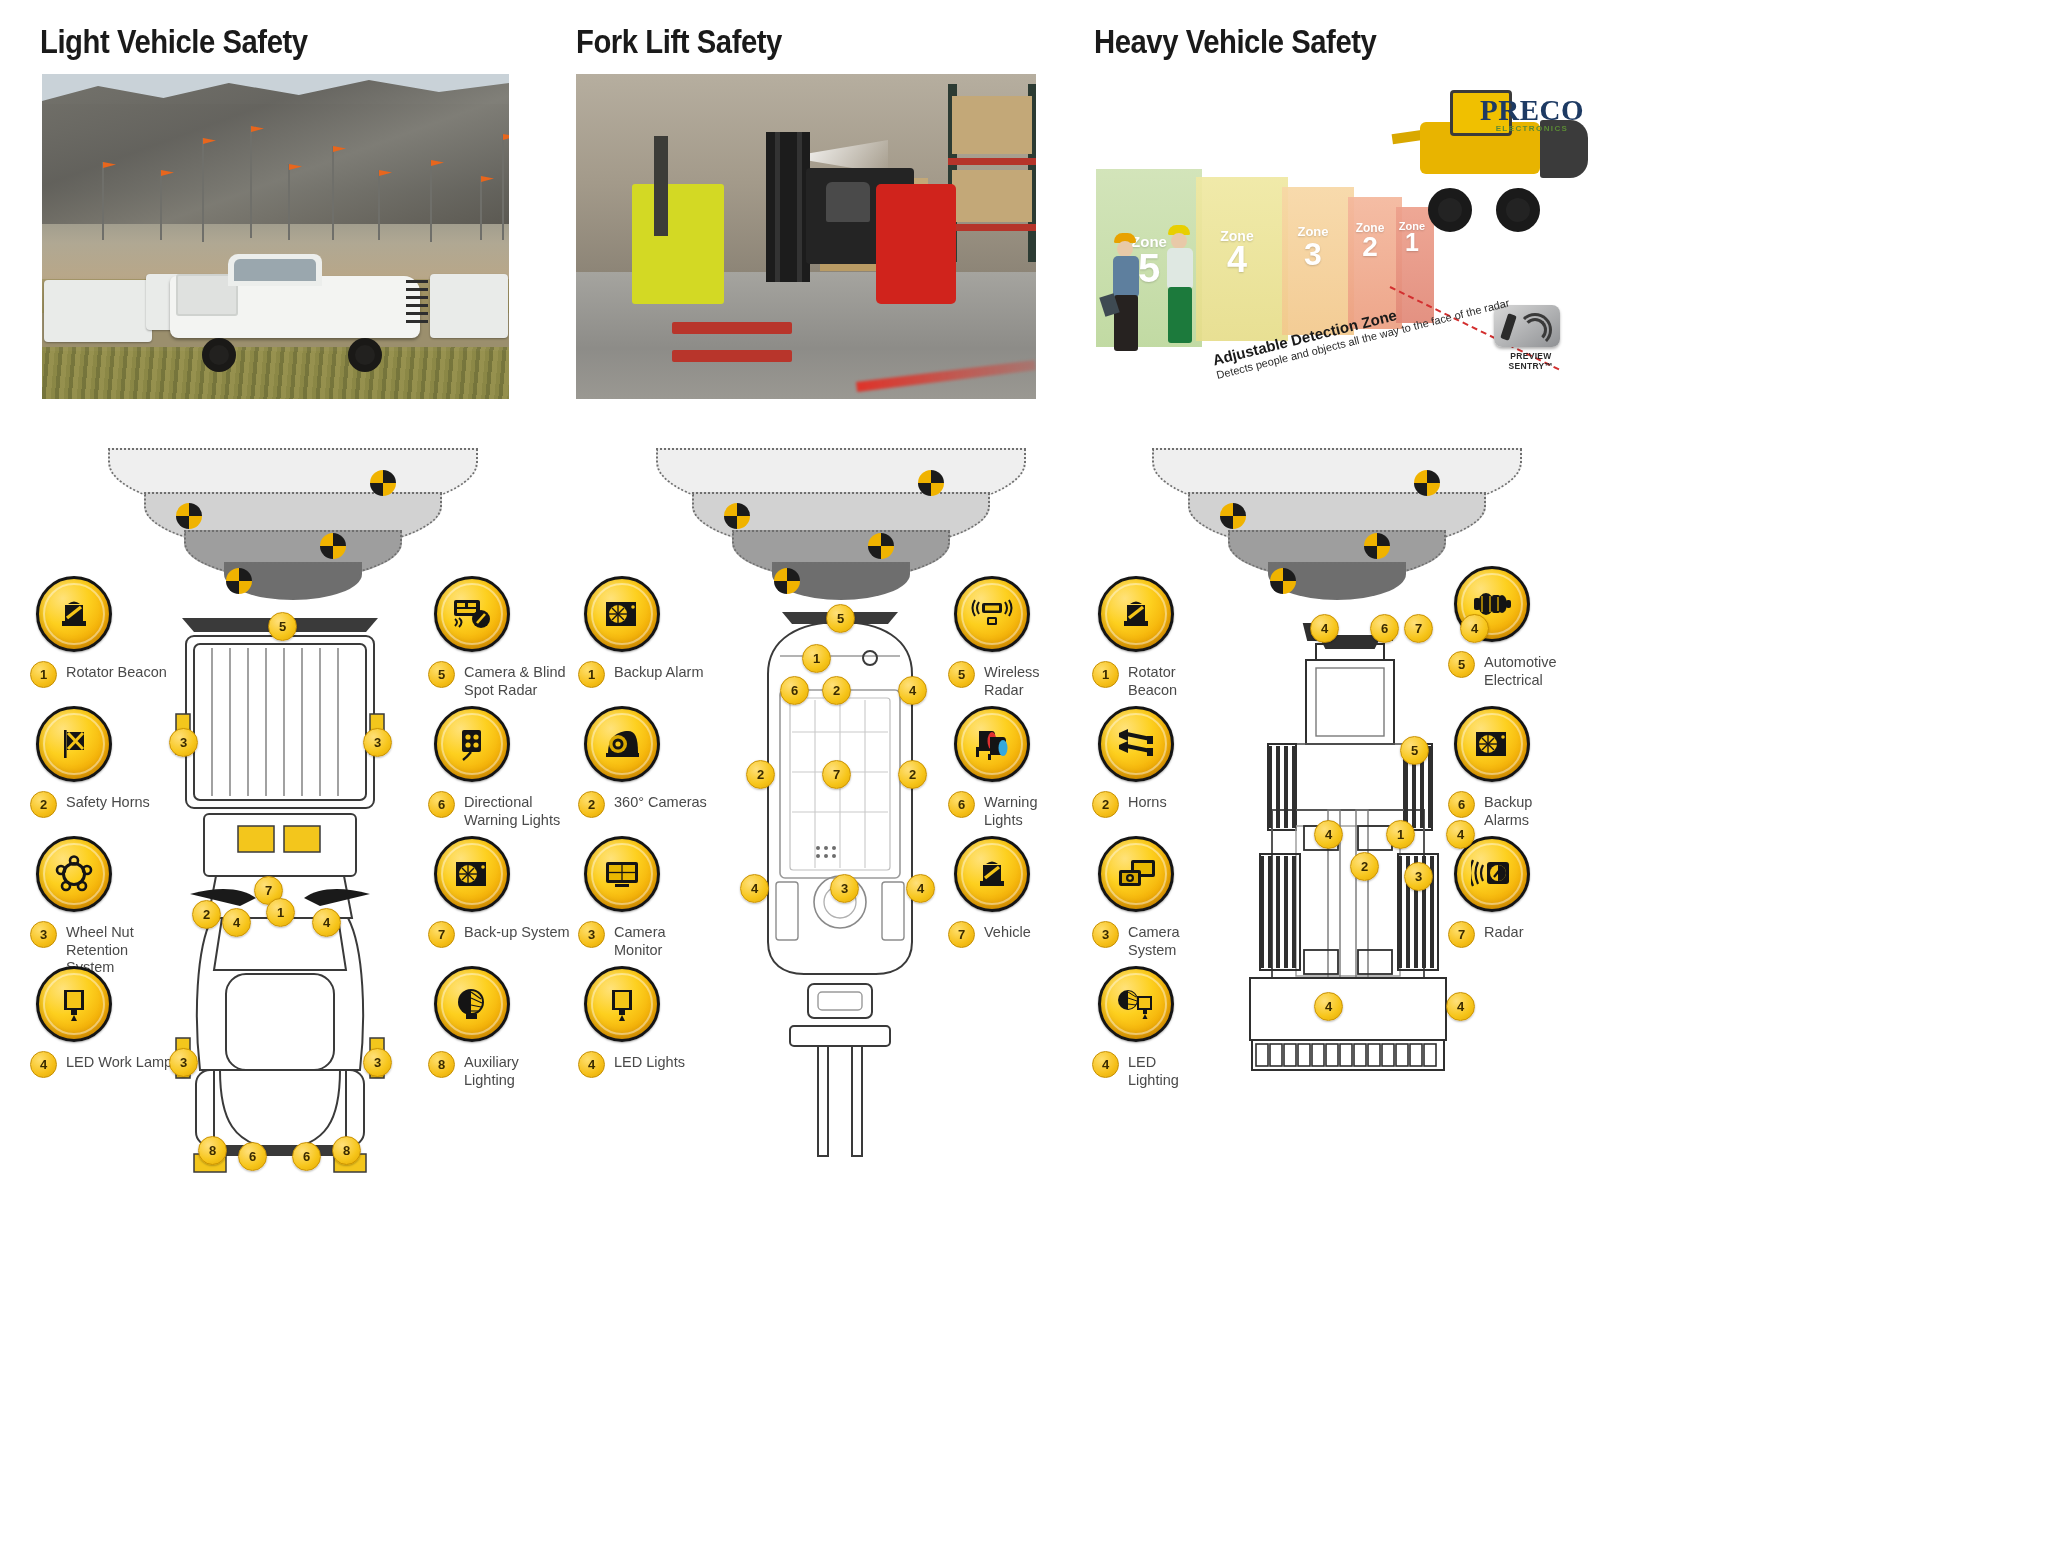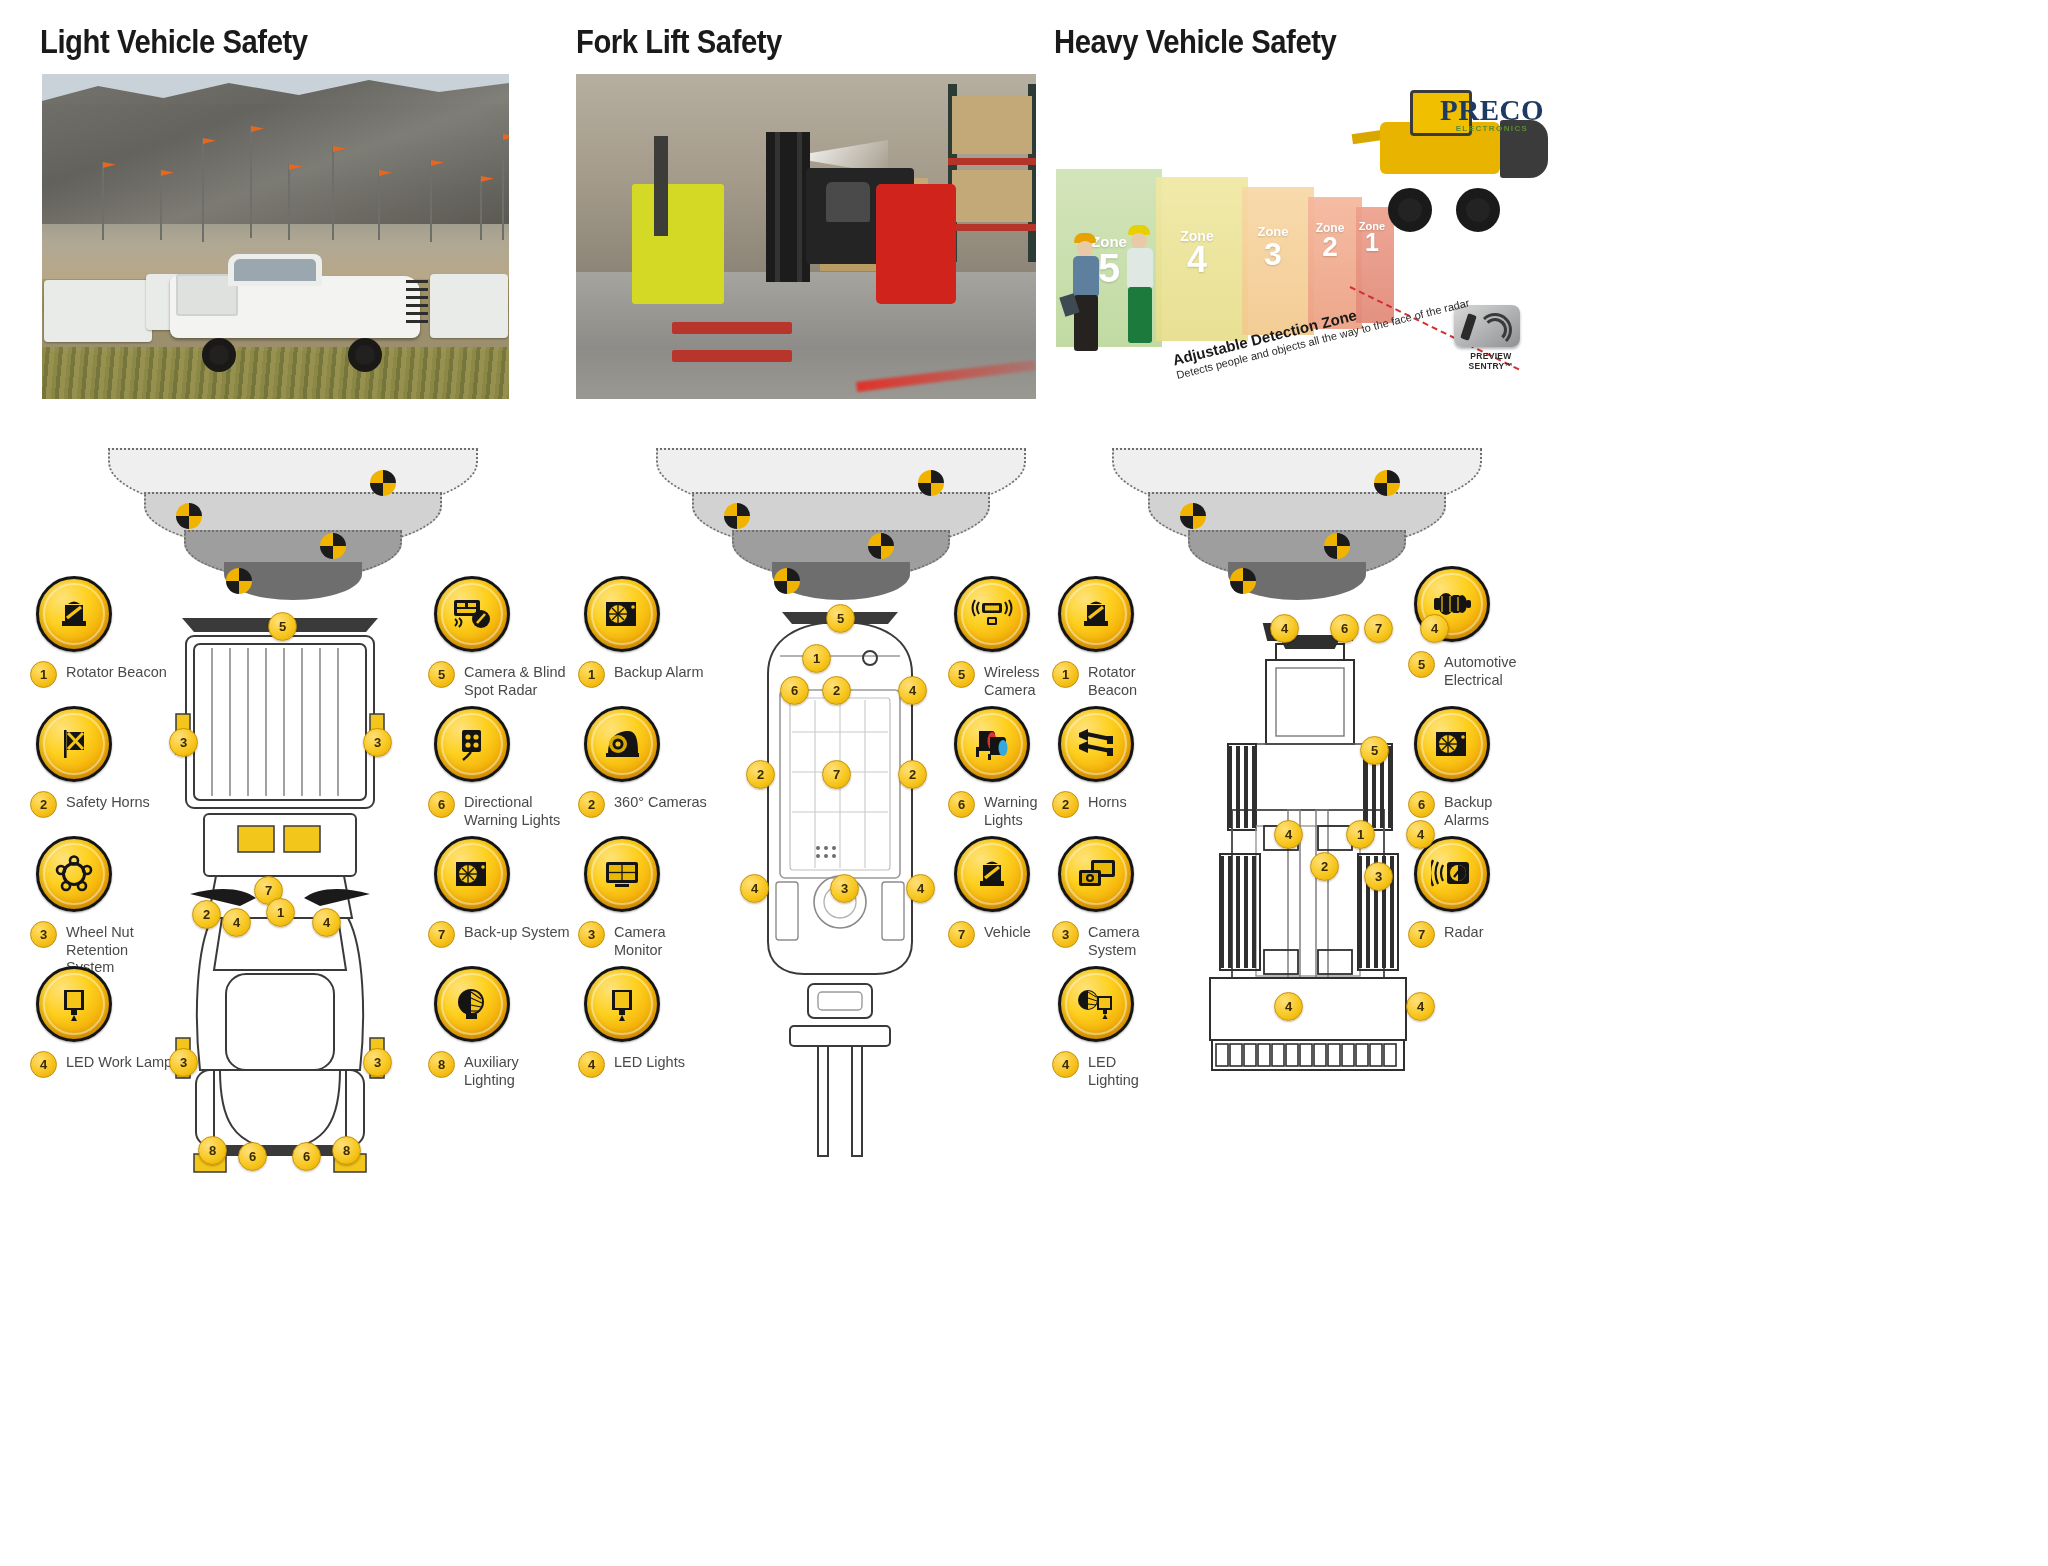--- a/index.html
+++ b/index.html
@@ -555,21 +555,21 @@
           <rect x="15" y="8.5" width="14" height="5" fill="#f5c518"></rect>
           <path d="M9 5 q-4 6 0 12 M5 3 q-5 8 0 16" stroke="#141414" stroke-width="2" fill="none"></path>
           <path d="M35 5 q4 6 0 12 M39 3 q5 8 0 16" stroke="#141414" stroke-width="2" fill="none"></path>
           <rect x="17" y="20" width="10" height="8" rx="1.5" fill="#141414"></rect>
           <rect x="19" y="22" width="6" height="4" fill="#f5c518"></rect>
         </svg>
     </div>
     <div class="lg-row">
       <div class="num">5</div>
       <div class="lg-text">Wireless
-Camera</div>
+Radar</div>
     </div>
   </div>
 
   <div class="legend-item" style="left:378px;top:706px;">
     <div class="badge">
       <svg width="42" height="34" viewBox="0 0 42 34">
           <path d="M8 4 h13 q3 0 3 4 v12 q0 4 -3 4 h-13 z" fill="#141414"></path>
           <ellipse cx="21" cy="14" rx="4.5" ry="9" fill="#e03030"></ellipse>
           <path d="M19 10 h13 q3 0 3 4 v10 q0 4 -3 4 h-13 z" fill="#141414"></path>
           <ellipse cx="32" cy="21" rx="4.5" ry="8" fill="#35a8dd"></ellipse>
@@ -593,21 +593,21 @@
           <path d="M12 8 q6-5 12 0" fill="#141414"></path>
         </svg>
     </div>
     <div class="lg-row">
       <div class="num">7</div>
       <div class="lg-text">Vehicle</div>
     </div>
   </div>
 </div>
 
-<div class="col" style="left:1050px;width:958px;">
+<div class="col" style="left:1090px;width:958px;">
 
   <div class="col-title" style="left:4px;">Heavy Vehicle Safety</div>
 
   <div class="photo photo3" style="left:0;">
 
     <div class="zonebox" style="left:6px;bottom:52px;width:106px;height:178px;background:linear-gradient(#cfe2b4,#bcd79b);opacity:.92;"></div>
     <div class="zonebox" style="left:106px;bottom:58px;width:92px;height:164px;background:linear-gradient(#efe8a2,#e6dd8a);opacity:.92;"></div>
     <div class="zonebox" style="left:192px;bottom:64px;width:72px;height:148px;background:linear-gradient(#f7d7a5,#f2c88c);opacity:.92;"></div>
     <div class="zonebox" style="left:258px;bottom:70px;width:54px;height:132px;background:linear-gradient(#f4b79c,#ec9f81);opacity:.92;"></div>
     <div class="zonebox" style="left:306px;bottom:76px;width:38px;height:116px;background:linear-gradient(#eda08c,#e18877);opacity:.92;"></div>

